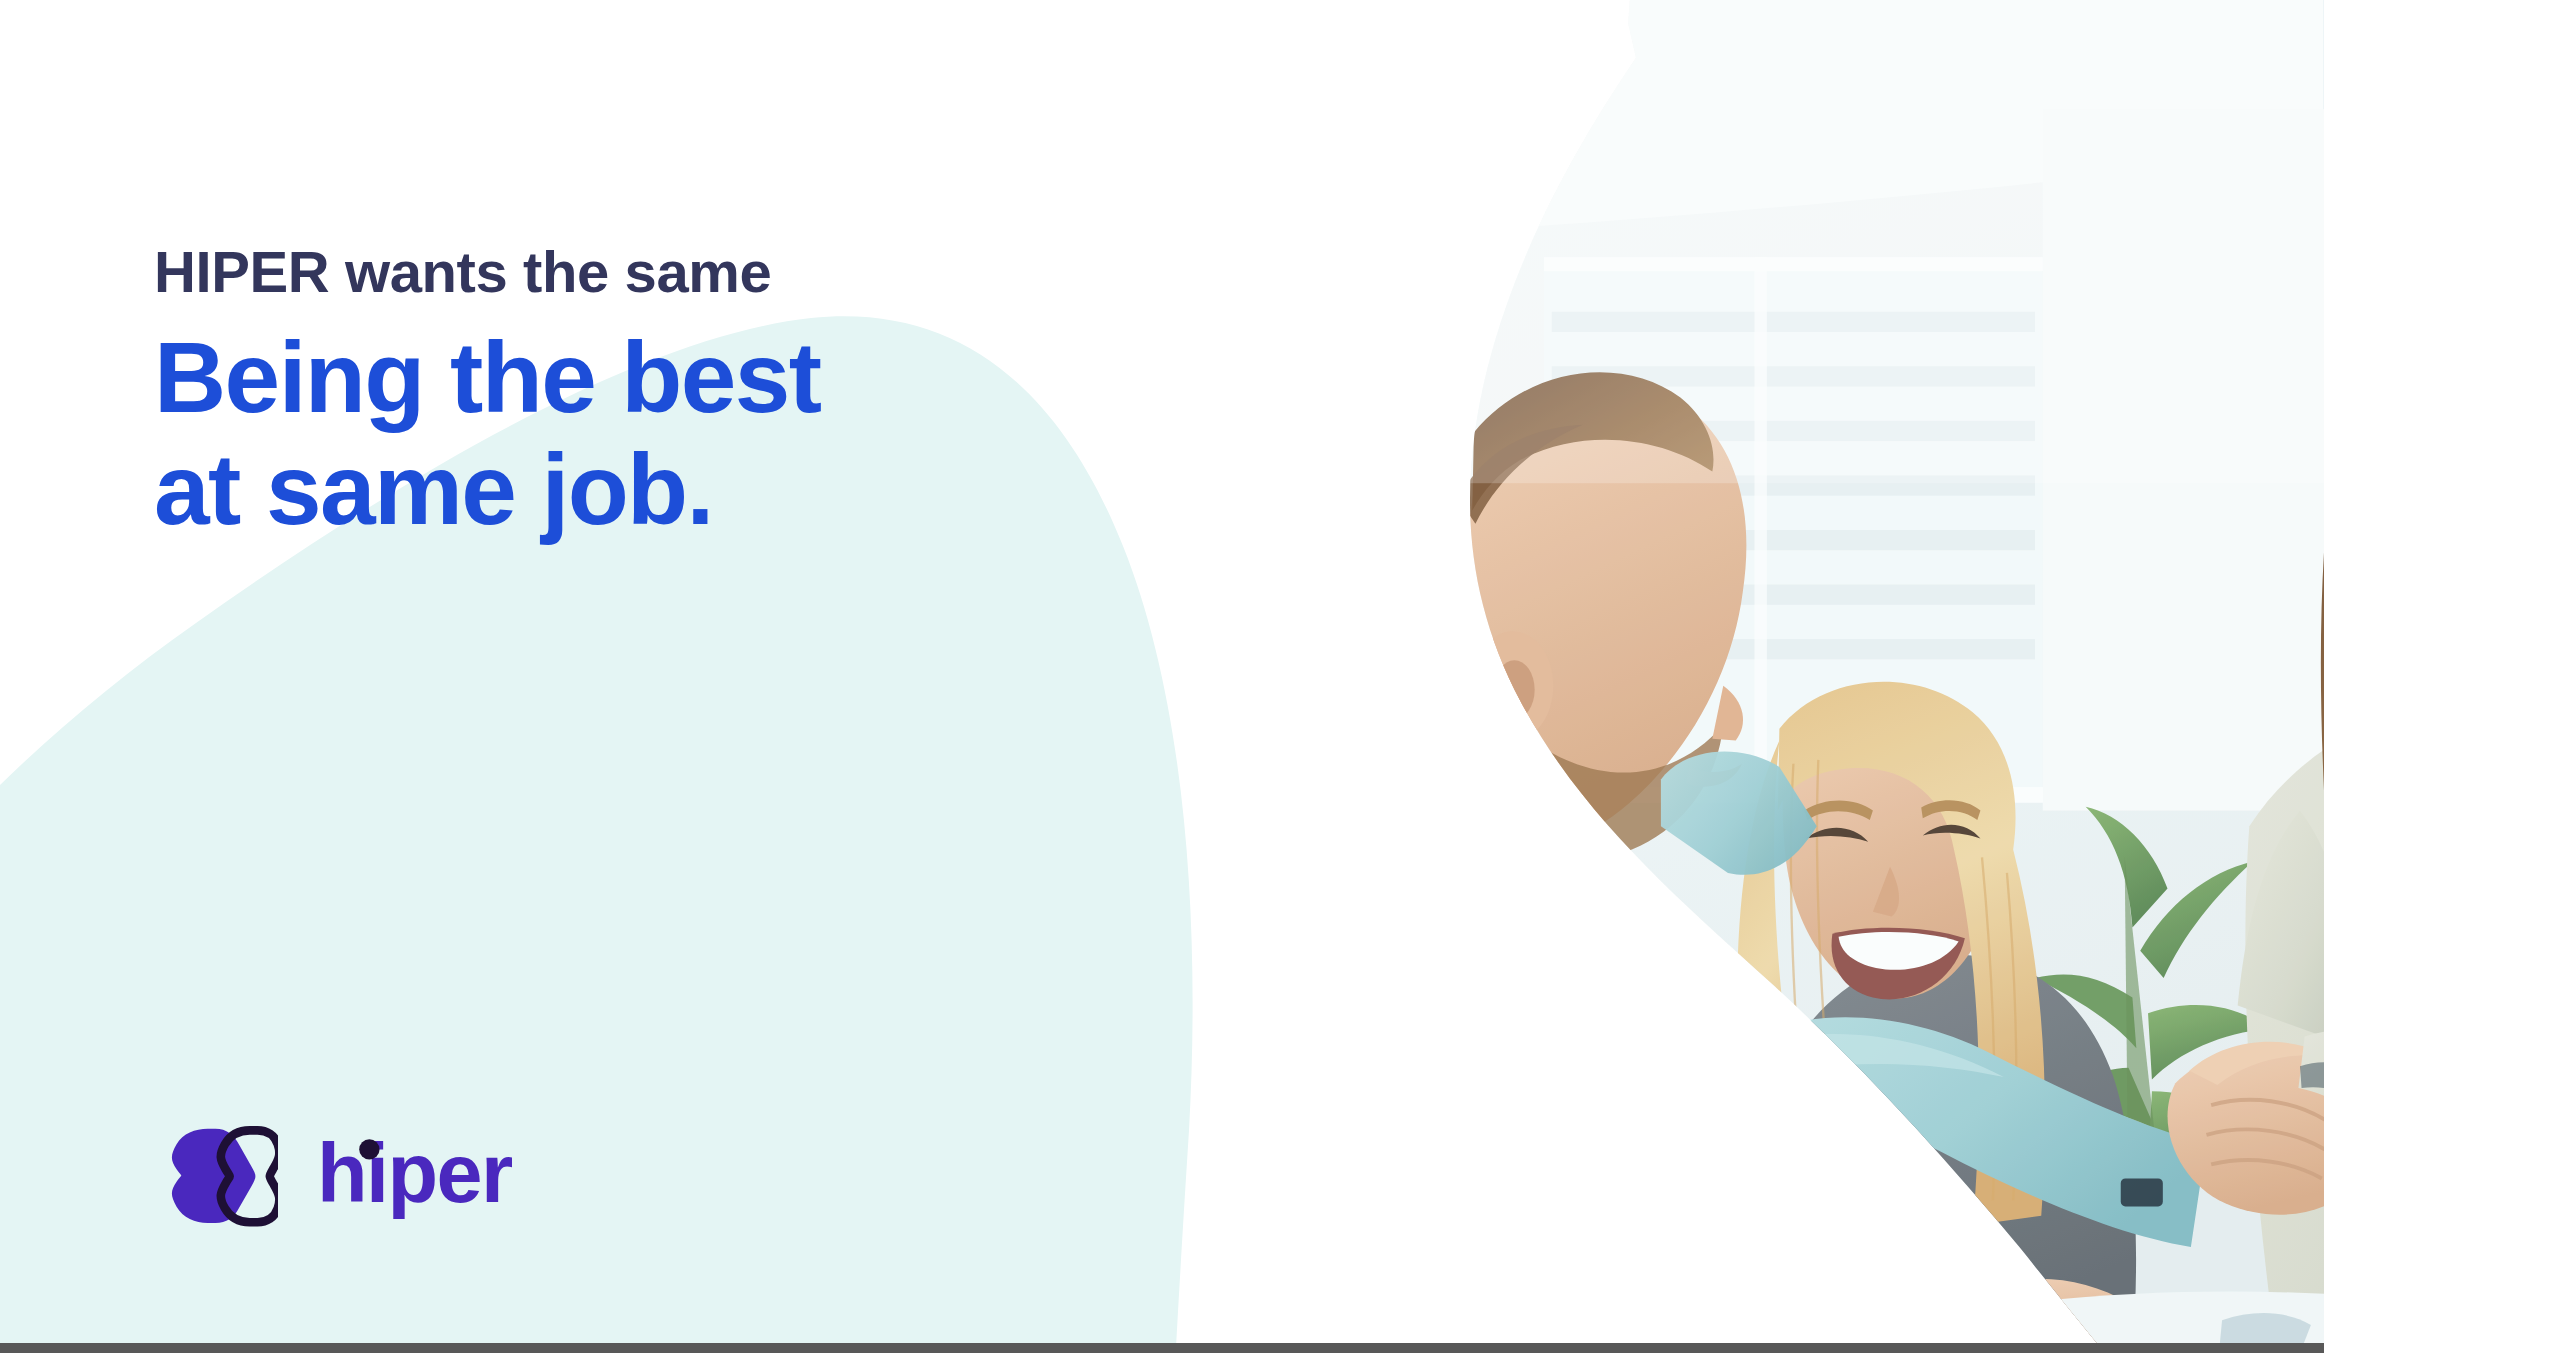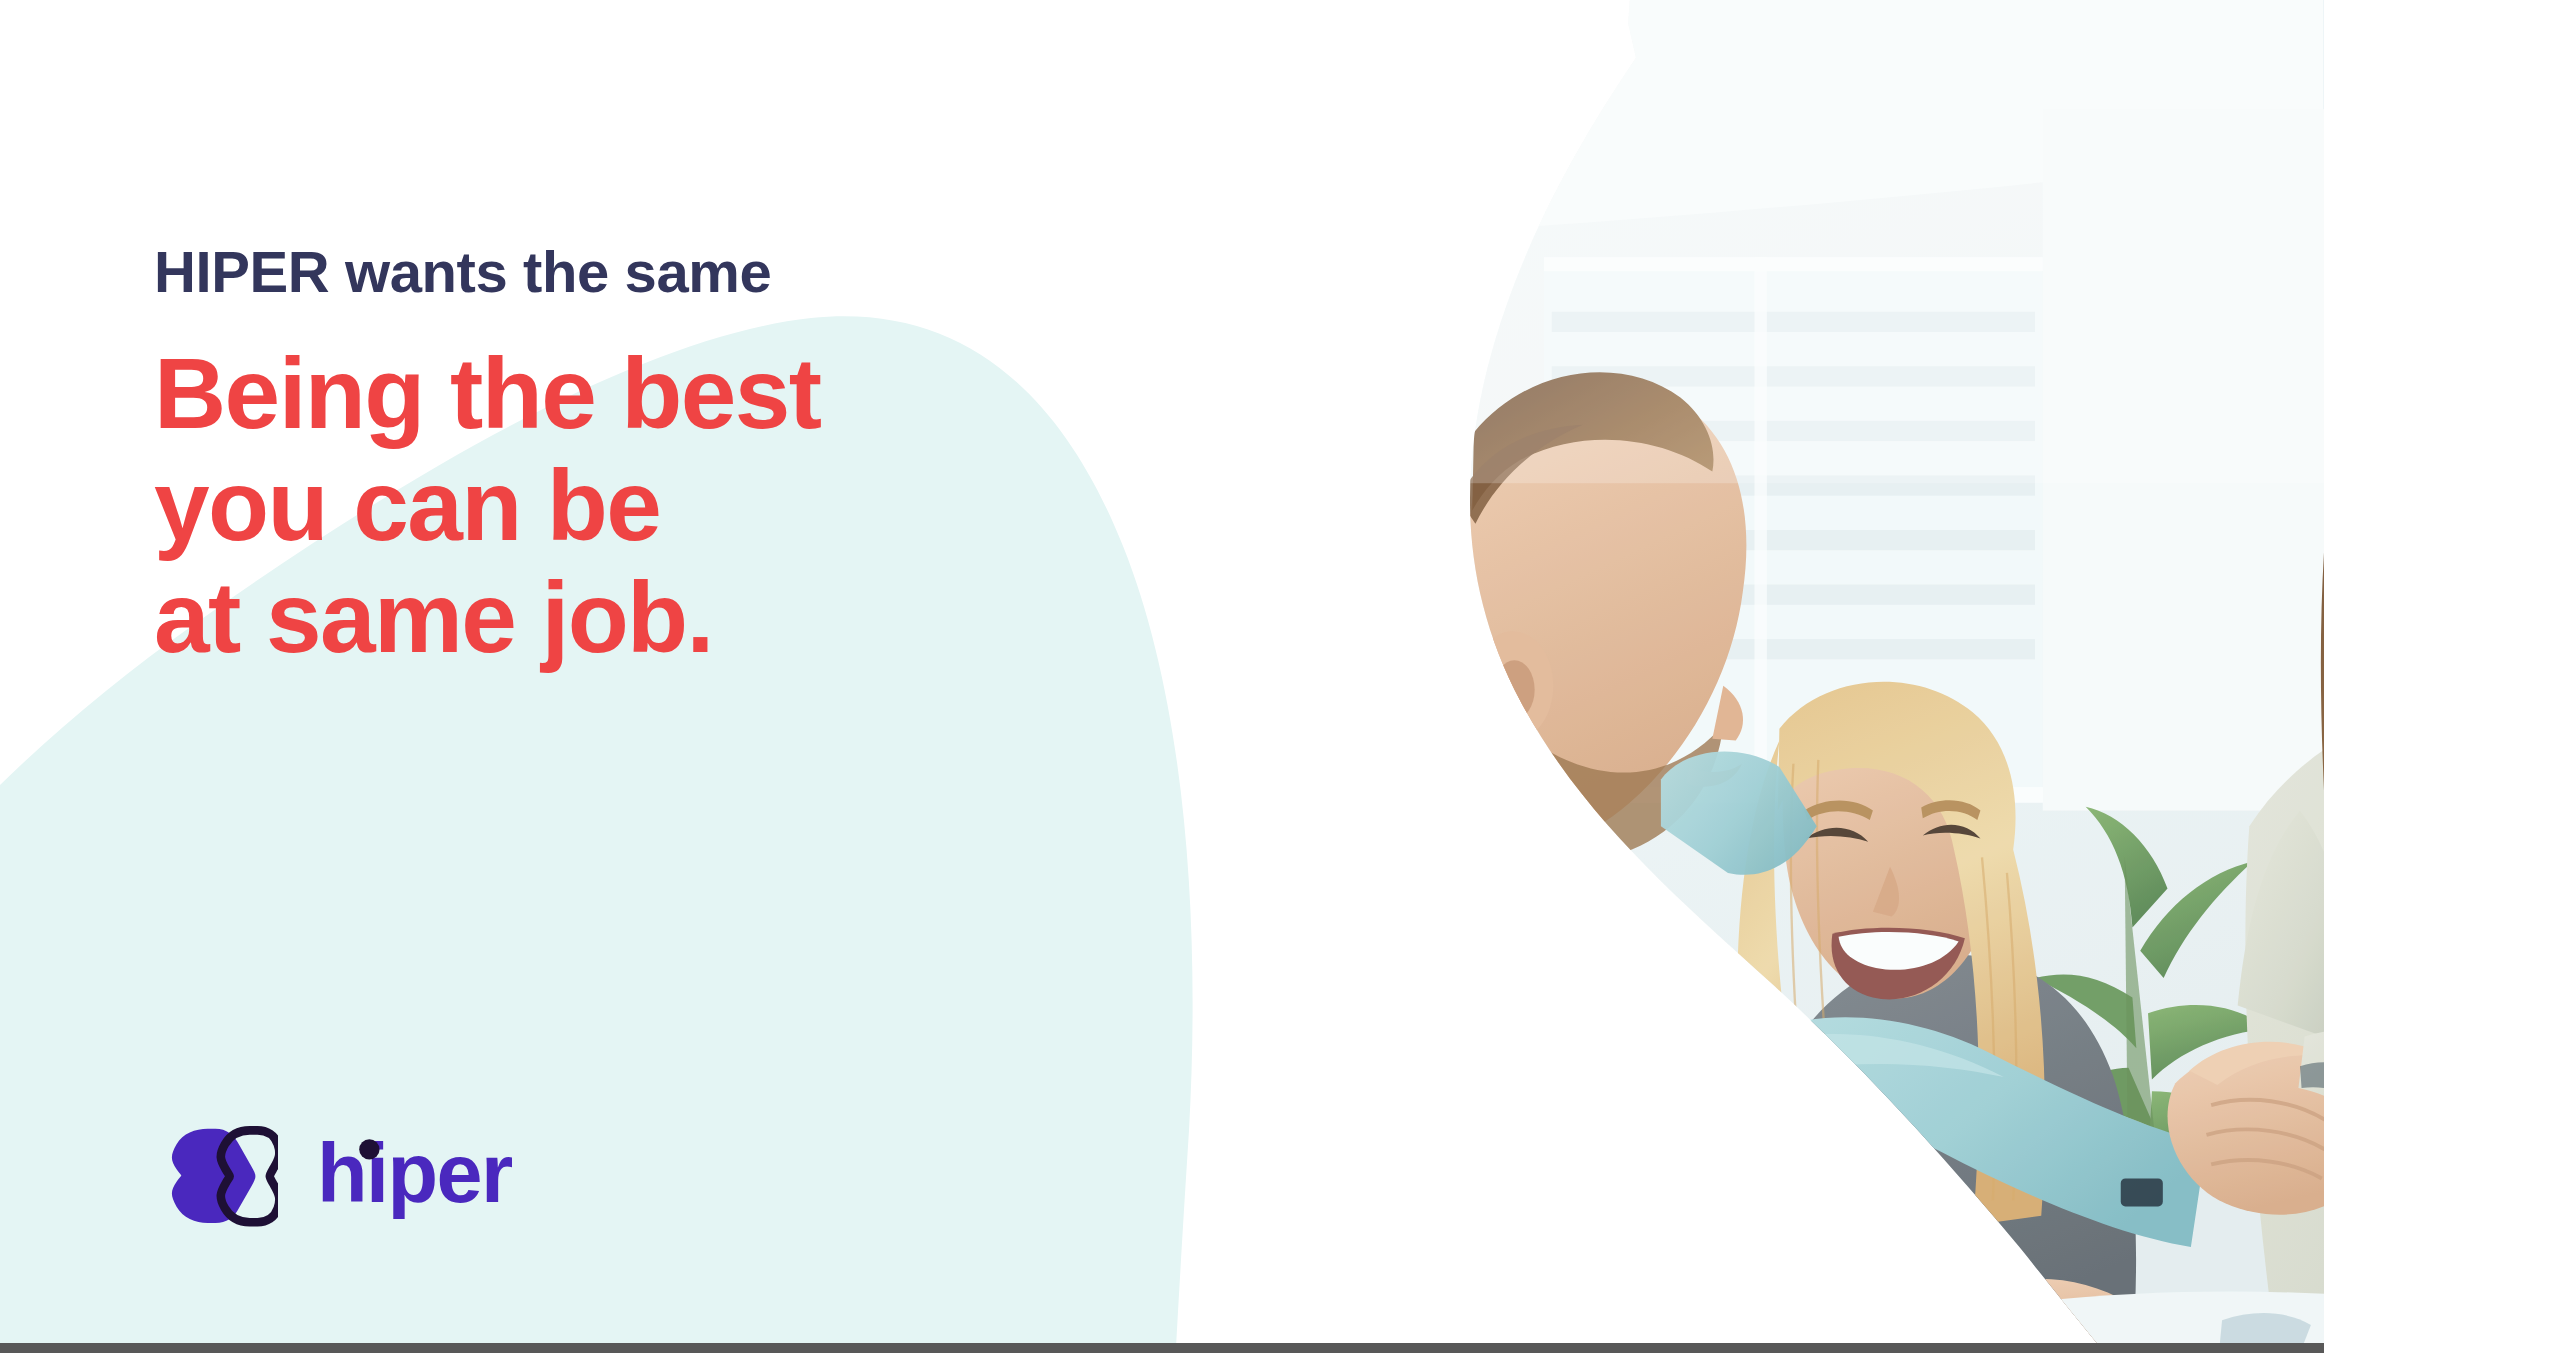--- a/index.html
+++ b/index.html
@@ -25,26 +25,26 @@
     color:#33365C;
     font-size:58px;
     line-height:75px;
     font-weight:700;
     letter-spacing:-0.4px;
     margin:0;
     white-space:nowrap;
   }
   .eyebrow .ln{display:block;}
   .headline{
-    color:#ef4444;
+    color:#1d4ed8;
     font-size:100px;
     line-height:112px;
     font-weight:700;
     letter-spacing:-1.6px;
-    margin:28px 0 0 0;
+    margin:12px 0 0 0;
     white-space:nowrap;
   }
   .headline .ln{display:block;}
 
   
   .logo{position:absolute;left:153px;top:1121px;display:flex;align-items:center;gap:16px;}
   .logo-mark{display:block;}
   .logo-word{display:block;margin-left:23.4px;}
 
   
@@ -66,21 +66,20 @@
                Z" fill="#E4F5F4"></path>
     </svg>
   </div>
 
   <div class="copy">
     <div class="eyebrow">
       <span class="ln">HIPER wants the same</span>
     </div>
     <div class="headline">
       <span class="ln">Being the best</span>
-      <span class="ln">you can be</span>
       <span class="ln">at same job.</span>
     </div>
   </div>
 
   <div class="logo">
     <span class="logo-mark">
       <svg width="125" height="109" viewBox="0 0 160 140" xmlns="http://www.w3.org/2000/svg" aria-hidden="true">
 
         <path d="M 30 30
                  C 38 16, 54 10, 70 10

